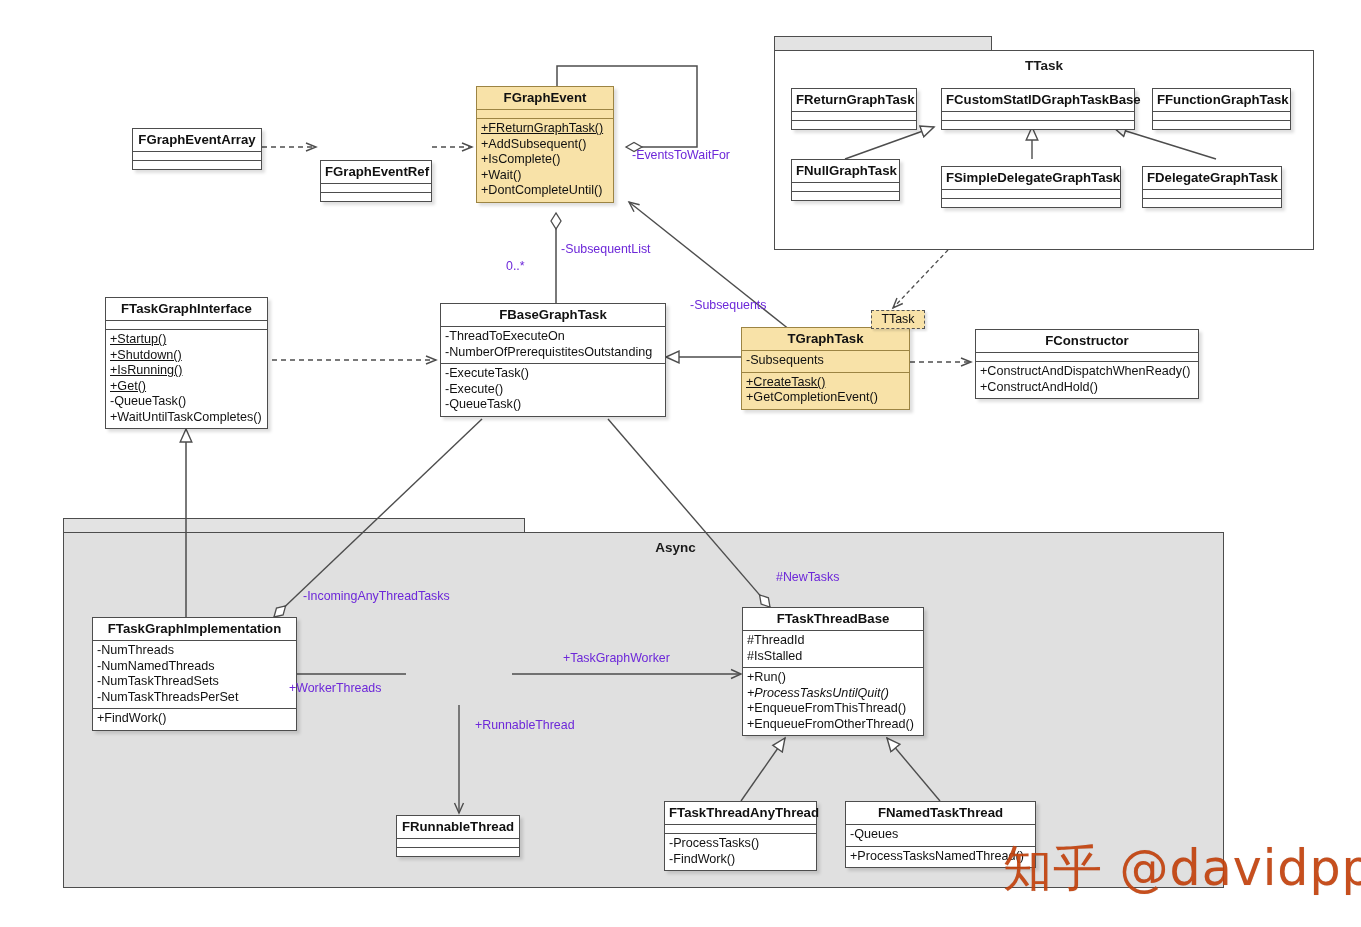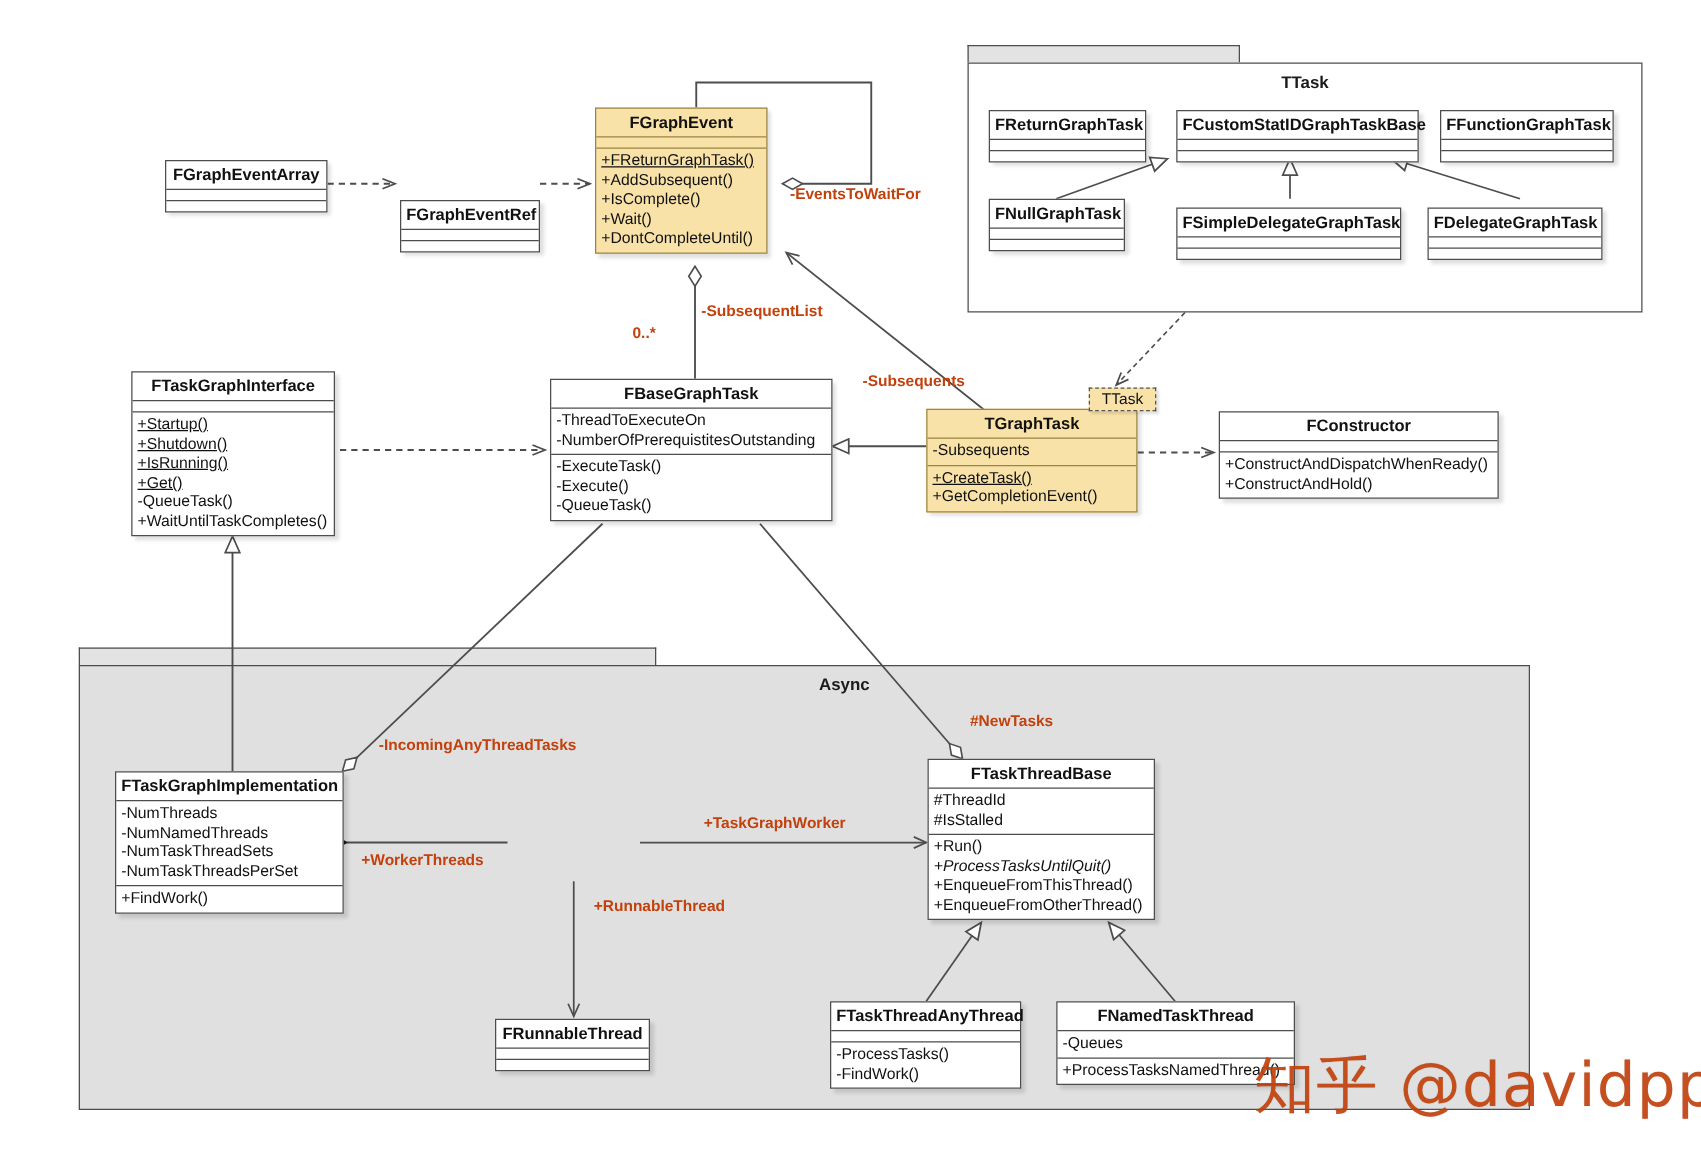--- a/index.html
+++ b/index.html
@@ -29,21 +29,21 @@
   .cls .comp div{white-space:nowrap;}
   .static{text-decoration:underline;}
   .abstract{font-style:italic;}
 
   
   .tparam{position:absolute;border:1.5px dashed #555;background:#f8e2a8;
           font-size:12.4px;color:#111;padding:1px 6px 2px 6px;box-sizing:border-box;text-align:center;
           box-shadow:2px 2px 2px rgba(0,0,0,0.12);}
 
   
-  .elabel{position:absolute;font-size:12.4px;color:#c2410c;white-space:nowrap;font-weight:bold;}
+  .elabel{position:absolute;font-size:12.4px;color:#6d28d9;white-space:nowrap;}
 
   
   .wm{position:absolute;font-size:49px;color:#c2410c;opacity:.92;white-space:nowrap;
       font-family:"DejaVu Sans",sans-serif;letter-spacing:1px;
       text-shadow:0 0 1px rgba(120,120,120,.35);}
 </style>
 </head>
 <body>
 
 <div id="canvas">
@@ -262,21 +262,21 @@
     <div class="name">FConstructor</div>
     <div class="sep"></div>
     <div class="comp empty"></div>
     <div class="sep"></div>
     <div class="comp">
       <div>+ConstructAndDispatchWhenReady()</div>
       <div>+ConstructAndHold()</div>
     </div>
   </div>
 
-  <div class="cls" style="left:92px; top:617px; width:183px;">
+  <div class="cls" style="left:92px; top:617px; width:205px;">
     <div class="name">FTaskGraphImplementation</div>
     <div class="sep"></div>
     <div class="comp">
       <div>-NumThreads</div>
       <div>-NumNamedThreads</div>
       <div>-NumTaskThreadSets</div>
       <div>-NumTaskThreadsPerSet</div>
     </div>
     <div class="sep"></div>
     <div class="comp">

